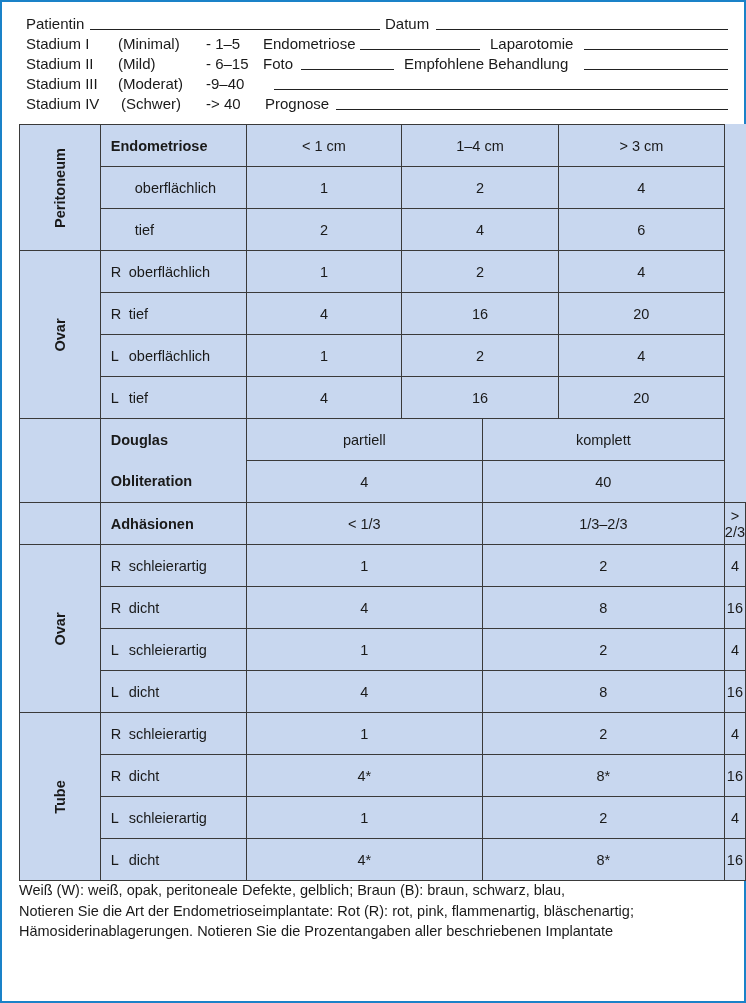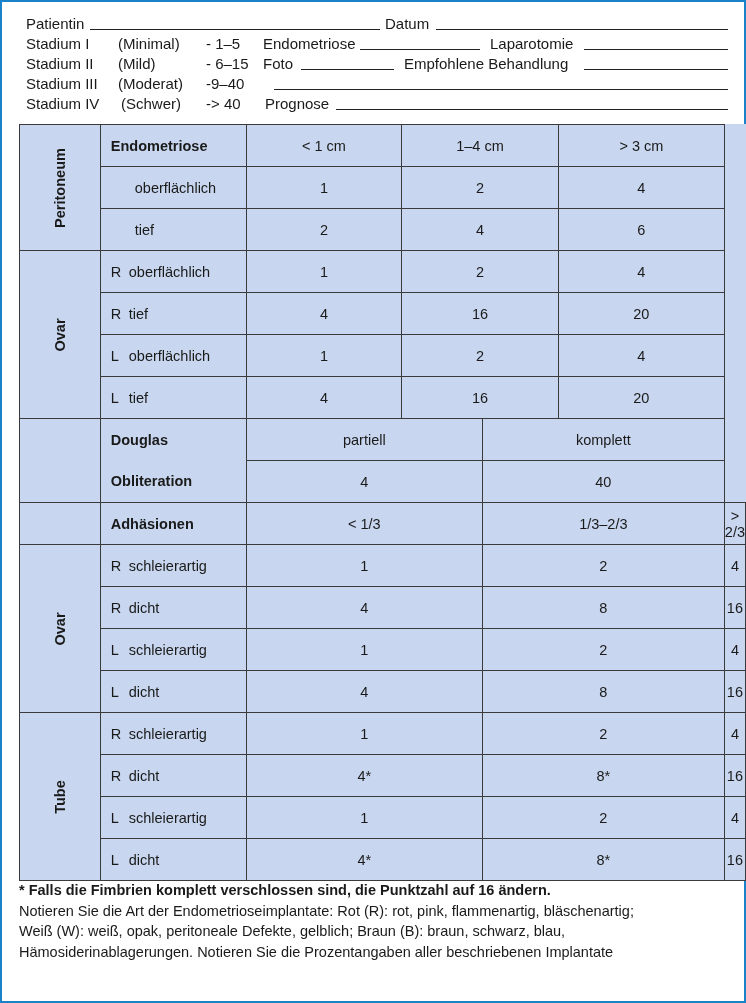--- a/index.html
+++ b/index.html
@@ -191,17 +191,16 @@
   <tr>
     <td class="lbl"><span class="side">L</span><span>dicht</span></td>
     <td colspan="2">4*</td>
     <td colspan="2">8*</td>
     <td>16</td>
   </tr>
 </tbody>
   </table>
 
 <div class="foot">
-  <div class="b">* Falls die Fimbrien komplett verschlossen sind, die Punktzahl auf 16 ändern.</div>
+  <div>Weiß (W): weiß, opak, peritoneale Defekte, gelblich; Braun (B): braun, schwarz, blau,</div>
   <div>Notieren Sie die Art der Endometrioseimplantate: Rot (R): rot, pink, flammenartig, bläschenartig;</div>
-  <div>Weiß (W): weiß, opak, peritoneale Defekte, gelblich; Braun (B): braun, schwarz, blau,</div>
   <div>Hämosiderinablagerungen. Notieren Sie die Prozentangaben aller beschriebenen Implantate</div>
 </div>
 
 </body></html>

